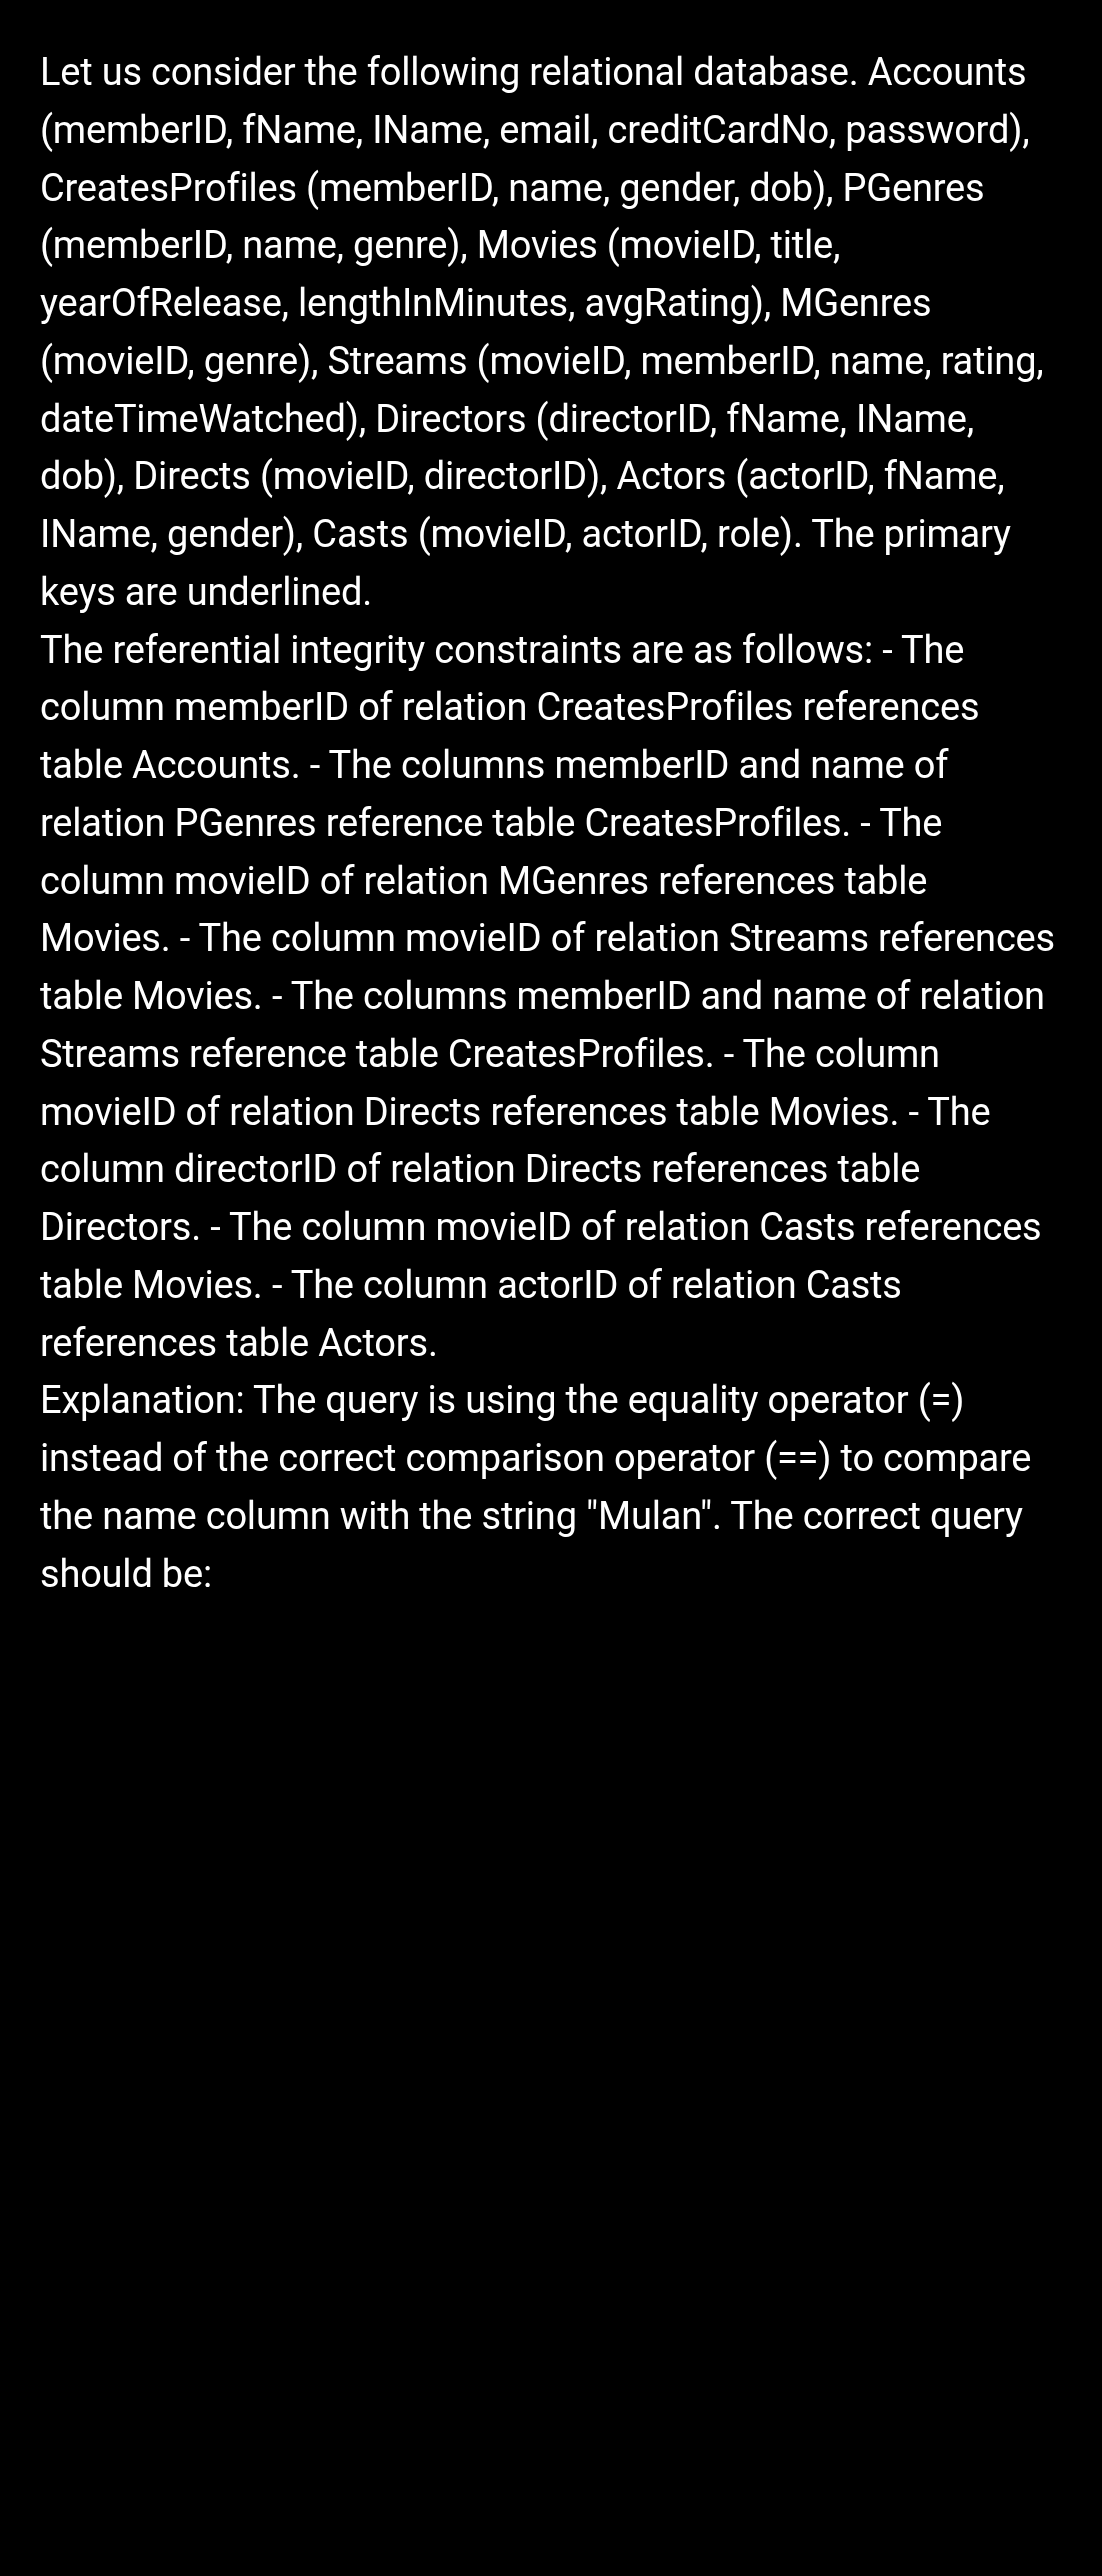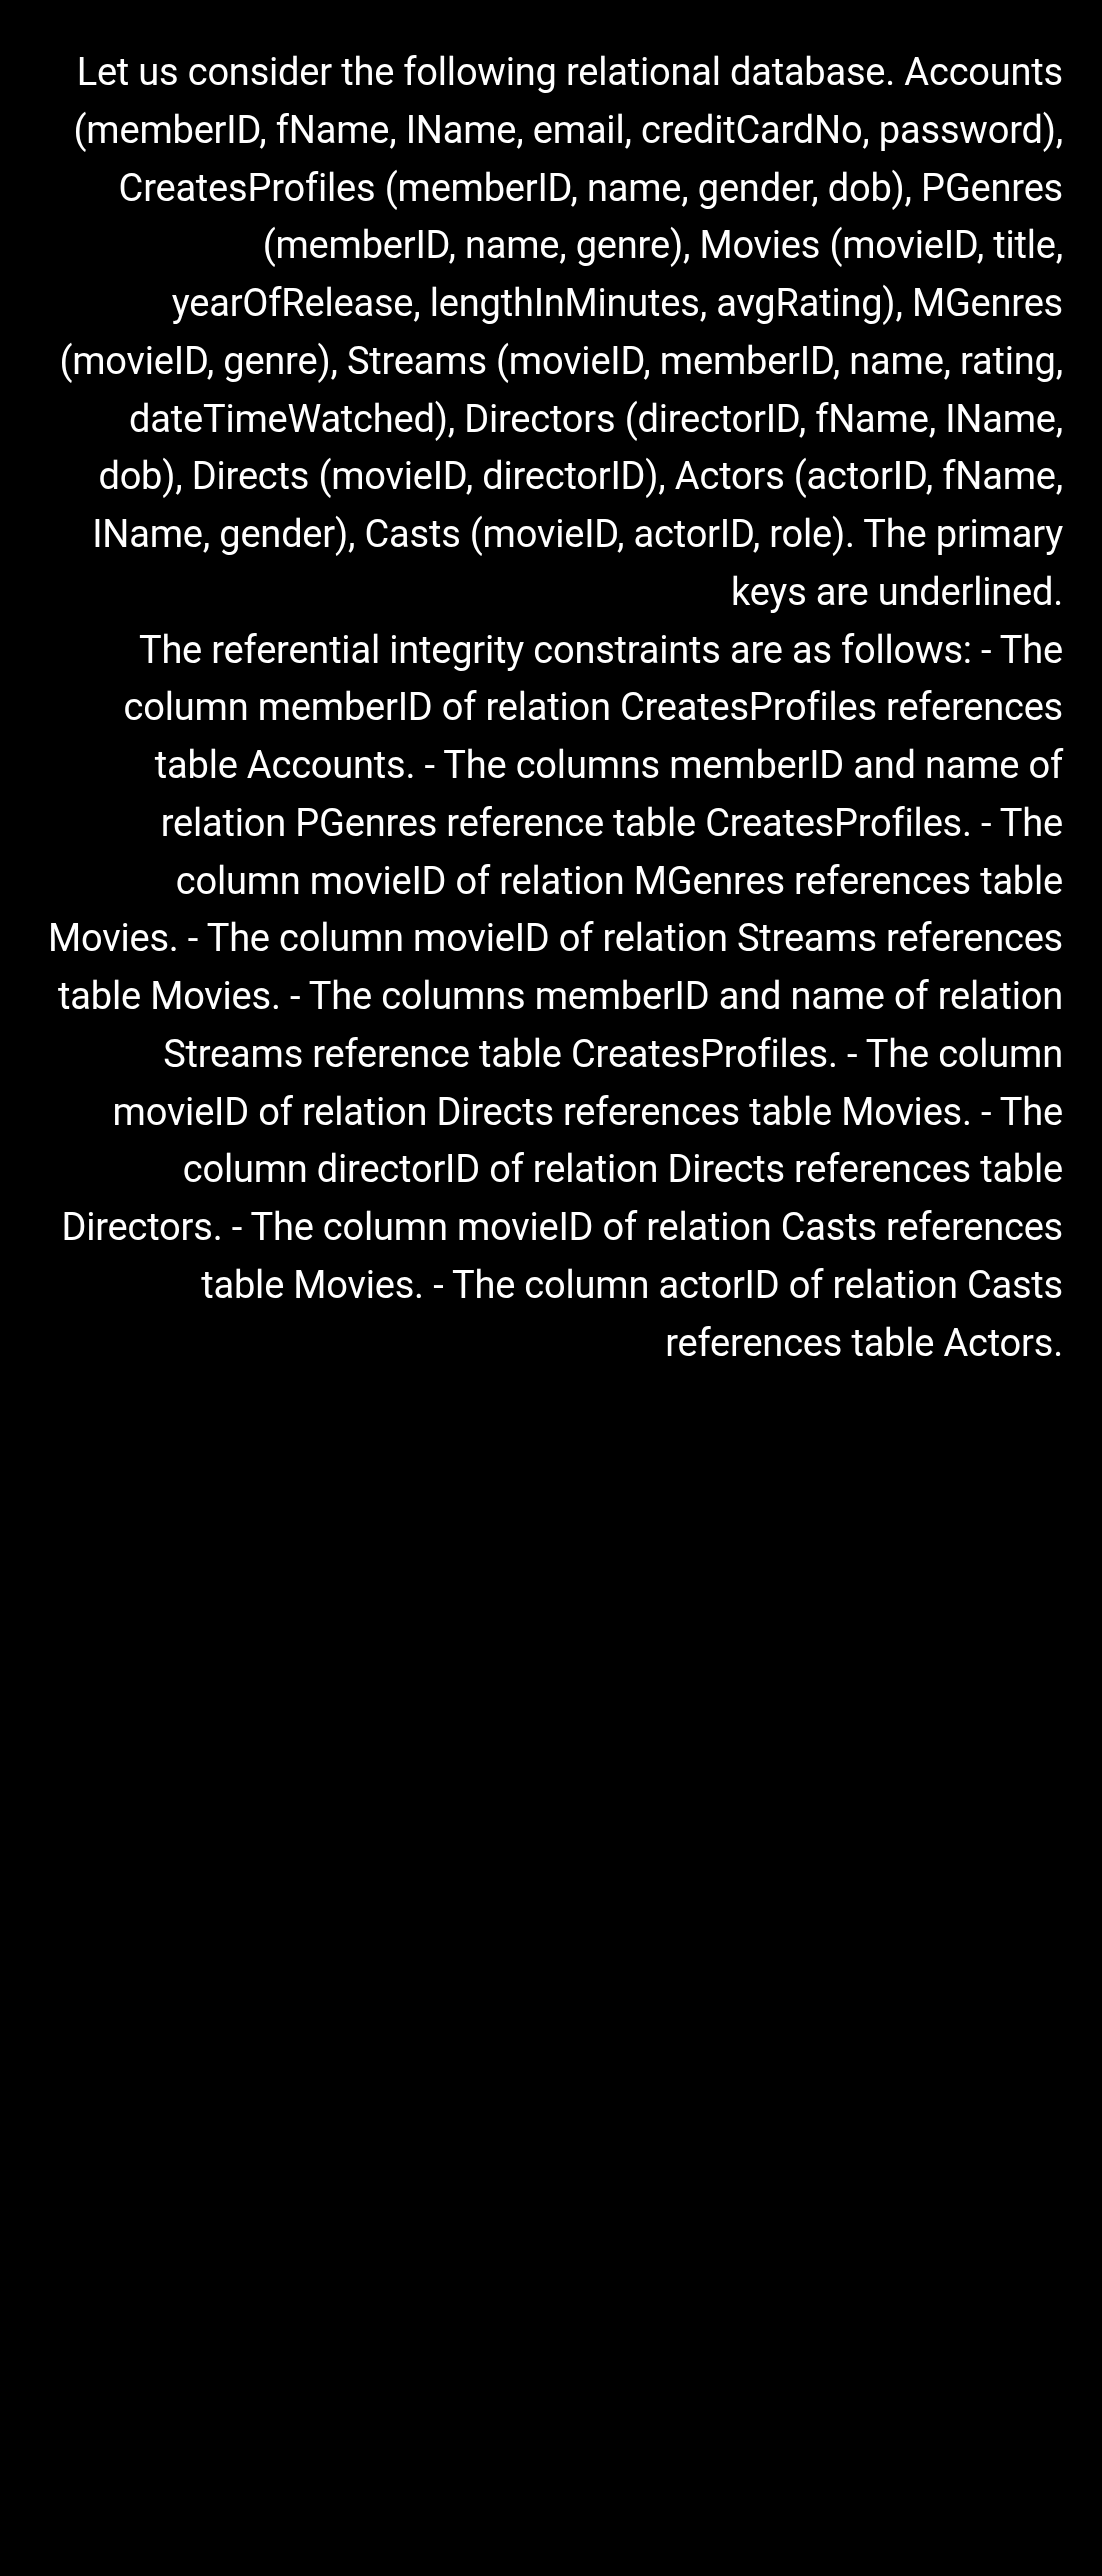--- a/index.html
+++ b/index.html
@@ -16,23 +16,23 @@
       padding: 44px 40px;
     }
     .content {
       font-size: 38px;
       line-height: 1.52;
       font-weight: 400;
       letter-spacing: -0.2px;
     }
     .paragraph {
       display: block;
-      text-align: right;
     }
   </style>
 </head>
 <body>
 
 <div class="content">
   <span class="paragraph">Let us consider the following relational database. Accounts (memberID, fName, IName, email, creditCardNo, password), CreatesProfiles (memberID, name, gender, dob), PGenres (memberID, name, genre), Movies (movieID, title, yearOfRelease, lengthInMinutes, avgRating), MGenres (movieID, genre), Streams (movieID, memberID, name, rating, dateTimeWatched), Directors (directorID, fName, IName, dob), Directs (movieID, directorID), Actors (actorID, fName, IName, gender), Casts (movieID, actorID, role). The primary keys are underlined.</span>
   <span class="paragraph">The referential integrity constraints are as follows: - The column memberID of relation CreatesProfiles references table Accounts. - The columns memberID and name of relation PGenres reference table CreatesProfiles. - The column movieID of relation MGenres references table Movies. - The column movieID of relation Streams references table Movies. - The columns memberID and name of relation Streams reference table CreatesProfiles. - The column movieID of relation Directs references table Movies. - The column directorID of relation Directs references table Directors. - The column movieID of relation Casts references table Movies. - The column actorID of relation Casts references table Actors.</span>
+  <span class="paragraph">Explanation: The query is using the equality operator (=) instead of the correct comparison operator (==) to compare the name column with the string "Mulan". The correct query should be:</span>
 </div>
 
 
 </body></html>

